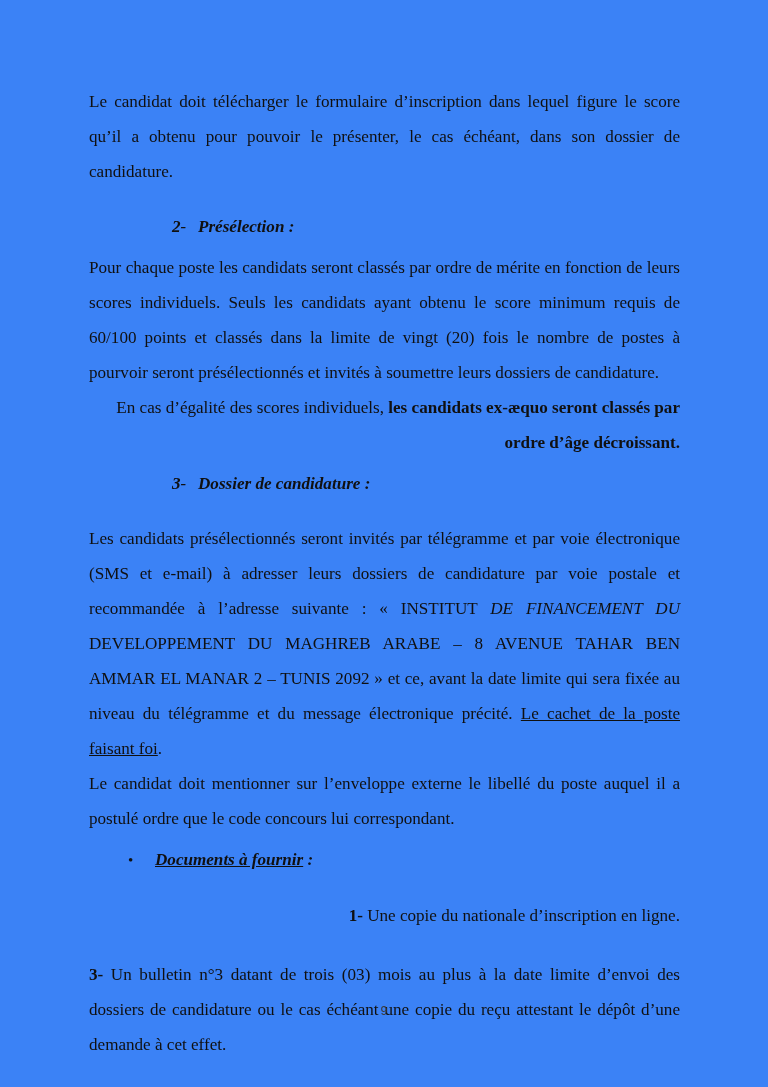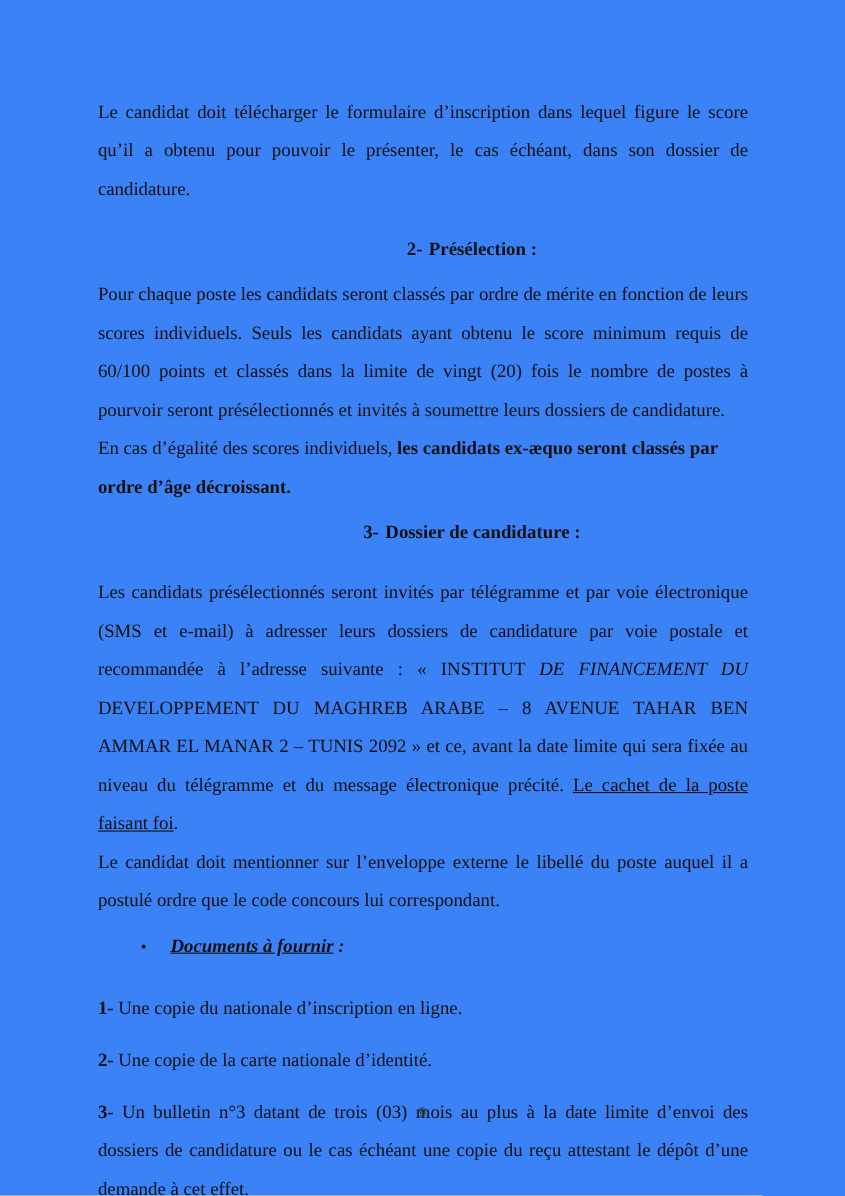--- a/index.html
+++ b/index.html
@@ -30,26 +30,26 @@
   p, .heading, .bullet-line, .list-item {
     margin: 0;
     font-size: 17.1px;
     line-height: 35px;
   }
   .just {
     text-align: justify;
     text-align-last: left;
   }
   .left {
-    text-align: left;
+    text-align: right;
   }
   .heading {
     font-weight: bold;
+    font-style: italic;
     padding-left: 83px;
-    text-align: center;
   }
   .heading .num {
     display: inline-block;
     min-width: 26px;
   }
   .gap-sm { height: 12px; }
   .gap-md { height: 20px; }
   .gap-xs { height: 6px; }
   .bullet-line {
     padding-left: 39px;
@@ -136,23 +136,20 @@
 
     <div class="gap-md"></div>
 
 
     <p class="list-item left">
       <span class="marker">1-</span><span> Une copie du nationale d’inscription en ligne.</span>
     </p>
 
     <div class="gap-sm"></div>
 
-    <p class="list-item left">
-      <span class="marker">2-</span><span> Une copie de la carte nationale d’identité.</span>
-    </p>
 
     <div class="gap-sm"></div>
 
     <p class="list-item just">
       <span class="marker">3-</span><span> Un bulletin n°3 datant de trois (03) mois au plus à la date limite d’envoi des dossiers de candidature ou le cas échéant une copie du reçu attestant le dépôt d’une demande à cet effet.</span>
     </p>
 
   </div>
 
   <div class="page-number">9</div>

